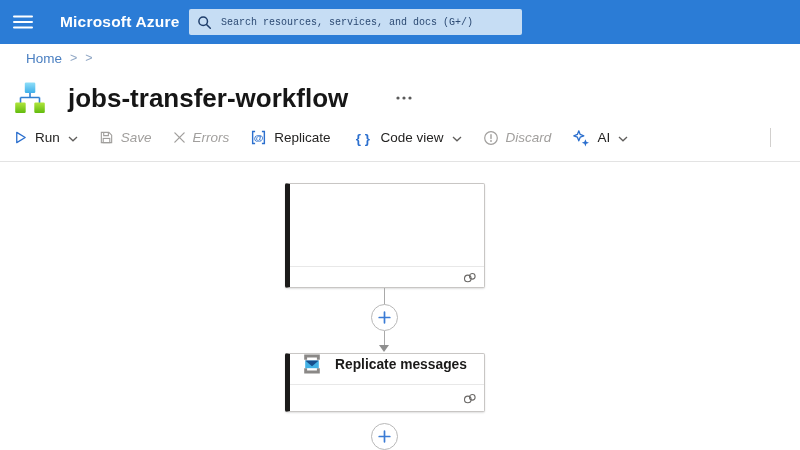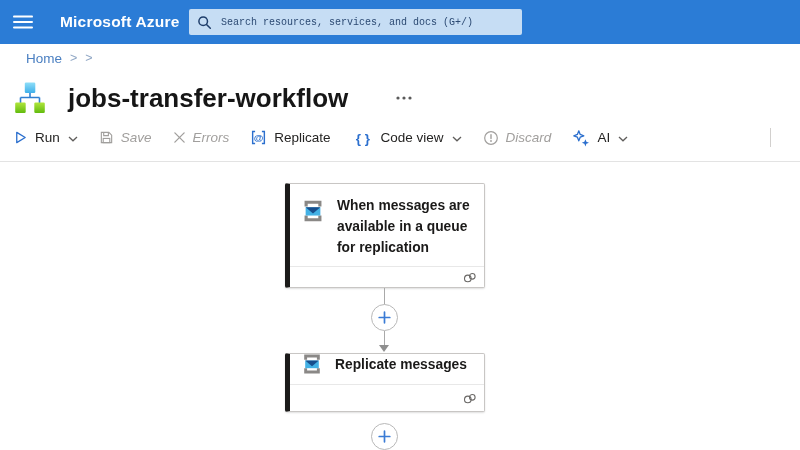--- a/index.html
+++ b/index.html
@@ -199,29 +199,20 @@
   </div>
 
   <div class="tb-spacer"></div>
   <div class="tb-divider"></div>
 
 </div>
 
 <div class="canvas">
 
   <div class="node node-trigger">
-    <div class="node-body">
-      <svg width="26" height="26" viewBox="0 0 24 24" style="flex:0 0 auto;margin-top:3px">
-        <path d="M4.2 2.6h15.6v5.2h-2.9V5.4H7.1v2.4H4.2z" fill="#8a8886"></path>
-        <path d="M4.2 21.4h15.6v-5.2h-2.9v2.4H7.1v-2.4H4.2z" fill="#8a8886"></path>
-        <polygon points="5.2,8.6 18.8,8.6 18.8,16.2 5.2,16.2" fill="#43b1e5"></polygon>
-        <polygon points="5.2,8.6 18.8,8.6 12,14.2" fill="#174e8d"></polygon>
-      </svg>
-      <div class="node-title">When messages are available in a queue for replication</div>
-    </div>
     <div class="node-footer">
       <svg width="14" height="11" viewBox="0 0 14 11">
         <circle cx="4.8" cy="6.4" r="3.3" fill="none" stroke="#6b6967" stroke-width="1.1"></circle>
         <circle cx="9.3" cy="4.3" r="2.8" fill="none" stroke="#6b6967" stroke-width="1.1"></circle>
       </svg>
     </div>
   </div>
 
   <div class="connector-line line1"></div>
   <div class="plus-btn plus1">

